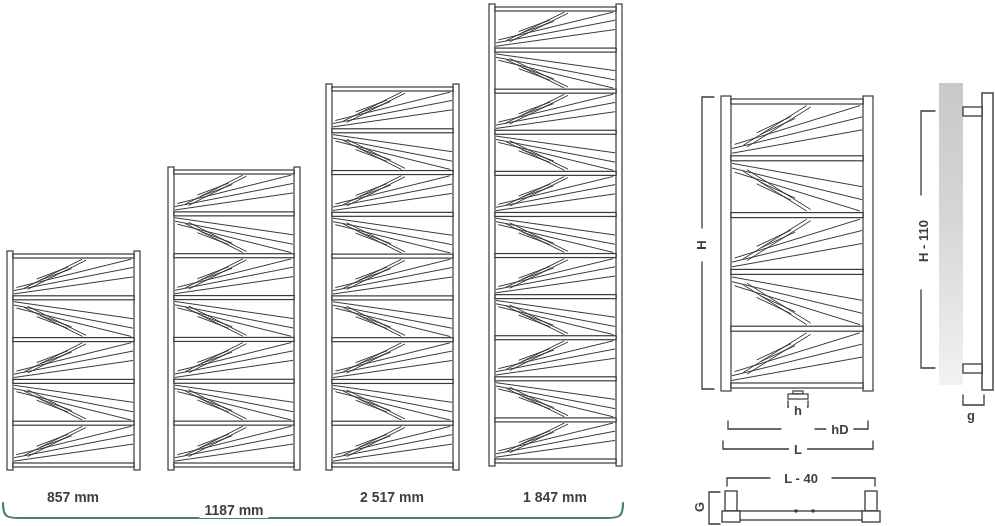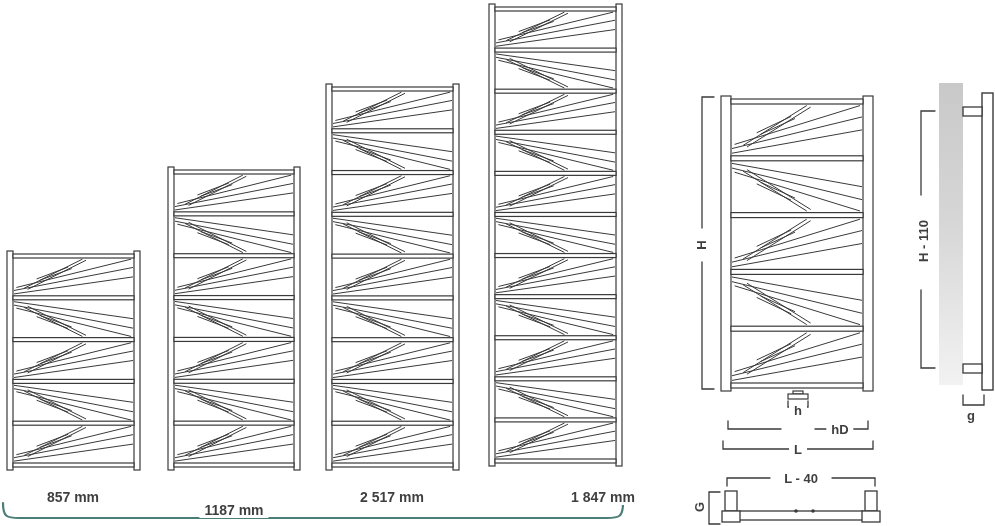--- a/index.html
+++ b/index.html
@@ -379,21 +379,21 @@
         <rect x="963" y="364" width="19" height="9" fill="#fff" stroke="#3a3a3a" stroke-width="1.3"></rect>
         <path d="M935,111 H921 V195" fill="none" stroke="#3a3a3a" stroke-width="1.3" stroke-linecap="round"></path>
         <path d="M921,290 V368 H935" fill="none" stroke="#3a3a3a" stroke-width="1.3" stroke-linecap="round"></path>
         <path d="M963,395 V405 H984 V395" fill="none" stroke="#3a3a3a" stroke-width="1.3" stroke-linecap="round"></path>
       </g>
     </svg>
 
   <div class="lbl" style="left:73px;top:497px;">857 mm</div>
   <div class="lbl" style="left:234px;top:510px;text-align:center;">1187 mm</div>
   <div class="lbl" style="left:392px;top:497px;">2 517 mm</div>
-  <div class="lbl" style="left:555px;top:497px;margin-left:48px;">1 847 mm</div>
+  <div class="lbl" style="left:555px;top:497px;">1 847 mm</div>
 
   <div class="lbl dim rot" style="left:701px;top:245px;">H</div>
   <div class="lbl dim" style="left:798px;top:410px;">h</div>
   <div class="lbl dim" style="left:798px;top:429px;margin-left:42px;">hD</div>
   <div class="lbl dim" style="left:798px;top:449px;">L</div>
   <div class="lbl dim" style="left:801px;top:478px;">L - 40</div>
   <div class="lbl dim rot" style="left:699px;top:507px;">G</div>
   <div class="lbl dim rot" style="left:923px;top:241px;">H - 110</div>
   <div class="lbl dim" style="left:971px;top:415px;">g</div>
 </div>

